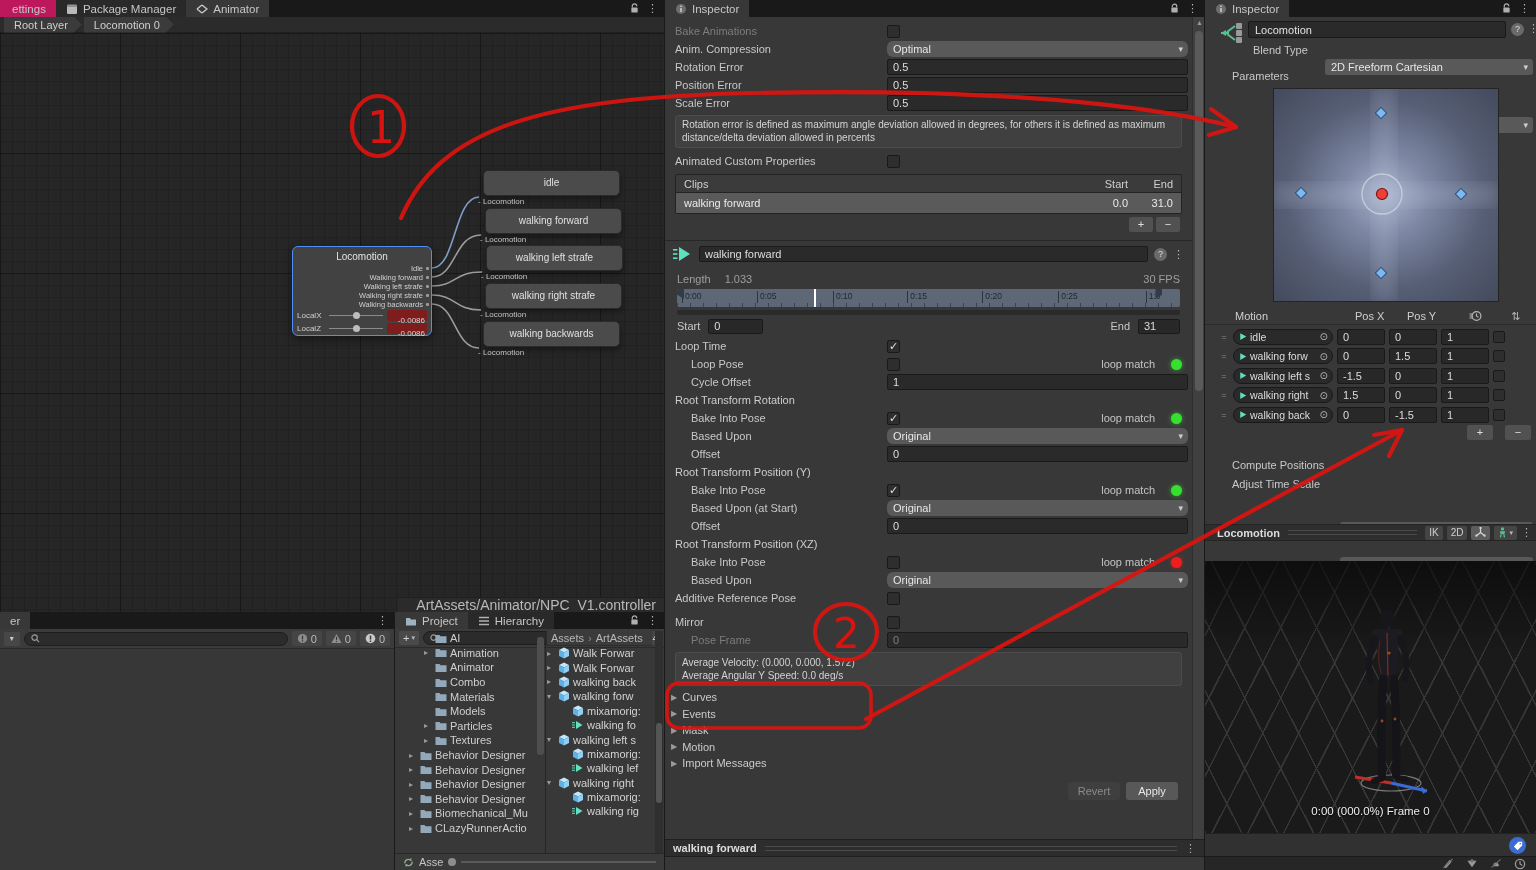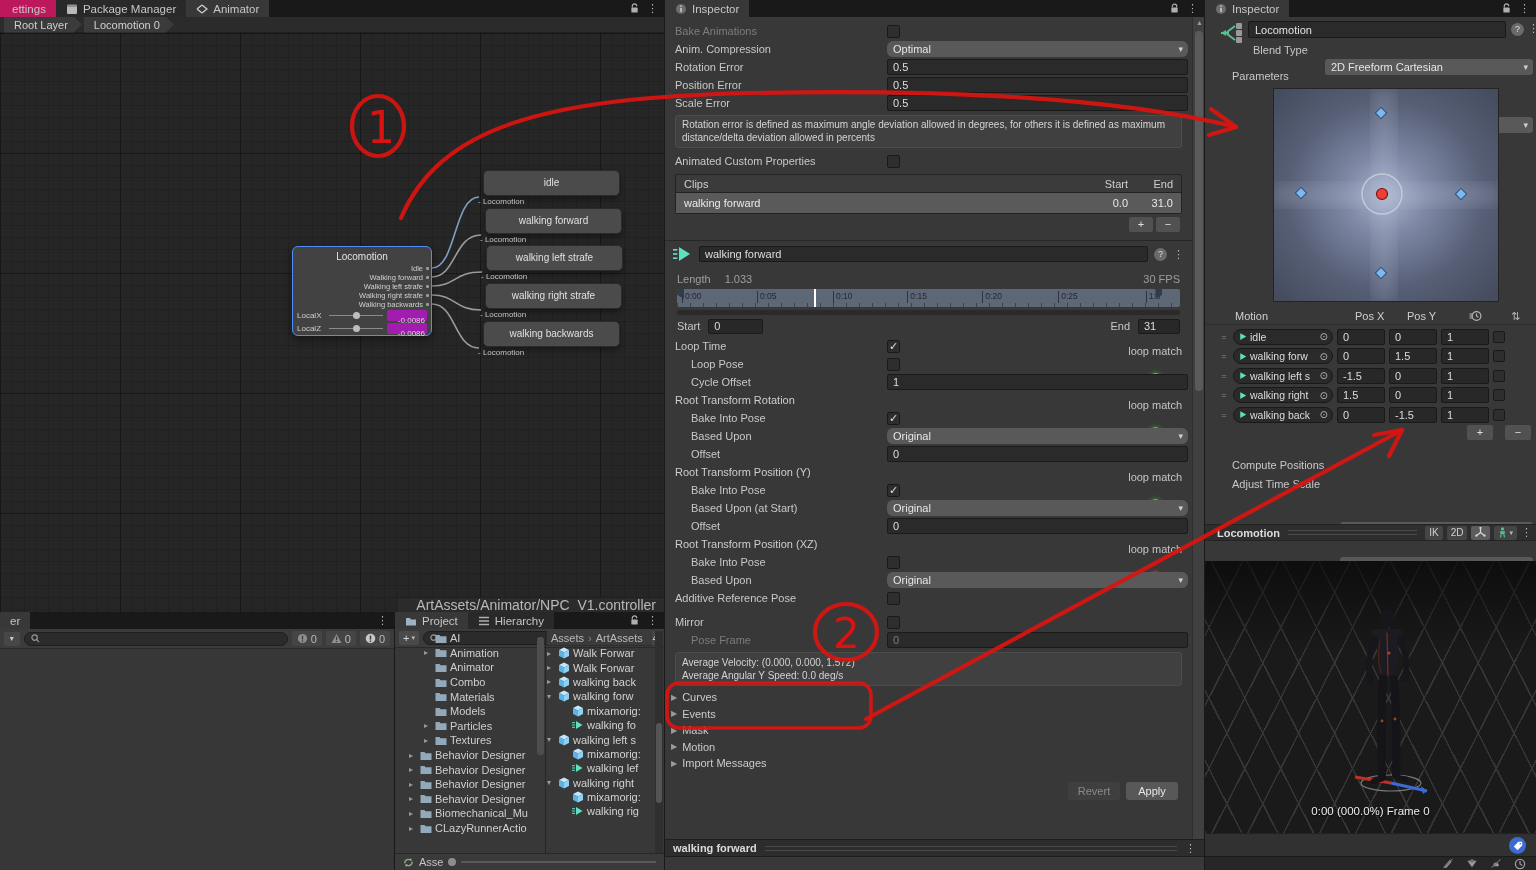--- a/index.html
+++ b/index.html
@@ -30,21 +30,21 @@
   .wires{position:absolute;left:0;top:0;}
   .bt-node{position:absolute;left:292px;top:213px;width:140px;height:90px;background:#424242;
            border:1.5px solid #4f8ef7;border-radius:6px;box-shadow:0 3px 8px rgba(0,0,0,.45);}
   .bt-title{text-align:center;font-size:10px;color:#e2e2e2;padding-top:4px;height:17px;}
   .bt-port{height:9px;line-height:9px;font-size:7.5px;color:#cfcfcf;text-align:right;padding-right:8px;position:relative;}
   .bt-port .dot{position:absolute;right:2px;top:3px;width:3px;height:3px;background:#9a9a9a;border-radius:1px;}
   .bt-slider{display:flex;align-items:center;height:13px;padding:0 4px;gap:4px;font-size:8px;color:#cfcfcf;}
   .bt-slider .pl{width:28px;}
   .bt-slider .track{flex:1;height:1px;background:#8a8a8a;position:relative;}
   .bt-slider .knob{position:absolute;left:45%;top:-3.5px;width:7px;height:7px;background:#bdbdbd;border-radius:50%;}
-  .bt-slider .pv{width:40px;height:11px;background:#a21caf;color:#d6d6d6;font-size:8px;text-align:right;padding:6px 2px 0 0;border-radius:2px;}
+  .bt-slider .pv{width:40px;height:11px;background:#7f1d1d;color:#d6d6d6;font-size:8px;text-align:right;padding:6px 2px 0 0;border-radius:2px;}
   .state-node{position:absolute;width:137px;height:26px;background:#4b4b4b;border:1px solid #2a2a2a;border-radius:5px;
               box-shadow:0 3px 6px rgba(0,0,0,.4);}
   .st-title{text-align:center;font-size:10px;color:#e0e0e0;line-height:24px;}
   .st-sub{position:absolute;left:-6px;top:26px;font-size:8px;color:#c2c2c2;}
   .st-sub::before{content:"- ";}
   .child-nodes .state-node:nth-of-type(1){left:483px;top:137px;}
   .child-nodes .state-node:nth-of-type(2){left:485px;top:175px;}
   .child-nodes .state-node:nth-of-type(3){left:486px;top:212px;}
   .child-nodes .state-node:nth-of-type(4){left:485px;top:250px;}
   .child-nodes .state-node:nth-of-type(5){left:483px;top:288px;}
@@ -93,21 +93,21 @@
   .irow{display:flex;align-items:center;height:18px;padding:0 4px 0 10px;}
   .irow .ilabel{width:212px;flex:none;color:#c8c8c8;}
   .irow.sub{padding-left:26px;}
   .irow.sub .ilabel{width:196px;}
   .grayed{color:#7c7c7c !important;}
   .chk{width:13px;height:13px;background:#2e2e2e;border:1px solid #191919;border-radius:2px;position:relative;flex:none;}
   .chk.on::after{content:"✓";position:absolute;left:1px;top:-1px;color:#e2e2e2;font-size:11px;}
   .dd{flex:1;height:16px;background:#595959;border-radius:6px;display:flex;align-items:center;padding:0 6px;color:#e6e6e6;position:relative;}
   .dd::after{content:"▾";position:absolute;right:5px;top:3px;color:#cfcfcf;font-size:9px;}
   .tf{flex:1;height:16px;background:#2a2a2a;border:1px solid #1a1a1a;border-radius:2px;display:flex;align-items:center;padding:0 5px;color:#dedede;}
-  .loopmatch{margin-left:auto;display:flex;align-items:center;gap:16px;color:#c4c4c4;padding-right:6px;flex-direction:column;}
+  .loopmatch{margin-left:auto;display:flex;align-items:center;gap:16px;color:#c4c4c4;padding-right:6px;}
   .ldot{width:11px;height:11px;border-radius:50%;}
   .ldot.green{background:#35e02f;box-shadow:0 0 5px rgba(53,224,47,.6);}
   .ldot.red{background:#ff1a1a;box-shadow:0 0 5px rgba(255,26,26,.6);}
   .helpbox{margin:3px 10px 4px;background:#404040;border:1px solid #4c4c4c;border-radius:3px;
            font-size:10px;color:#d4d4d4;padding:3px 6px;line-height:1.25;}
   .clipsbox{margin:4px 10px 0;background:#3b3b3b;border:1px solid #232323;border-radius:2px;}
   .clips-head{height:18px;display:flex;align-items:center;padding:0 8px;border-bottom:1px solid #232323;color:#cfcfcf;}
   .clips-row{height:20px;display:flex;align-items:center;padding:0 8px;background:#5a5a5a;color:#eaeaea;}
   .c-name{flex:1;}.c-start{width:55px;text-align:right;}.c-end{width:45px;text-align:right;}
   .pm-shelf{display:flex;justify-content:flex-end;gap:3px;padding:3px 12px 0 0;}

